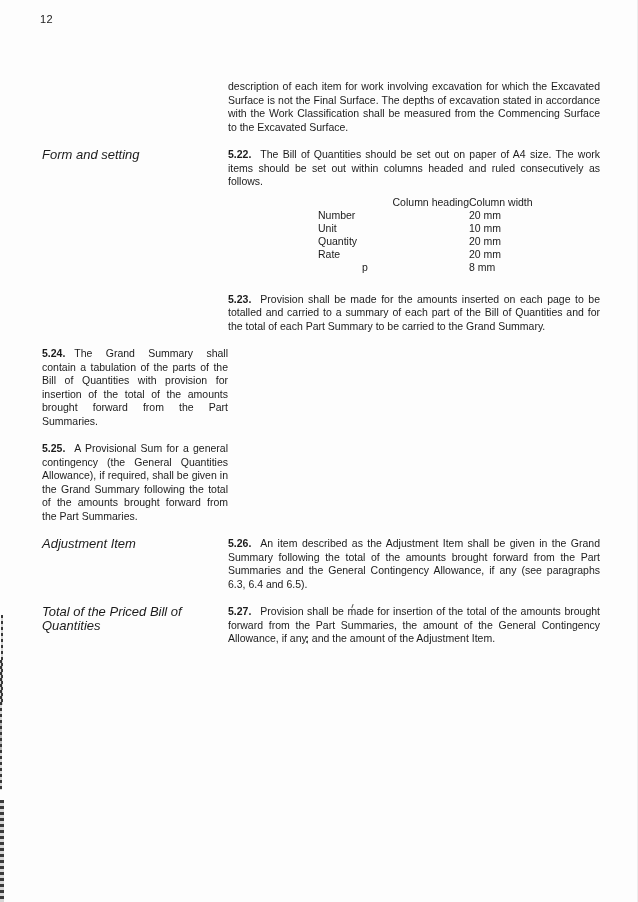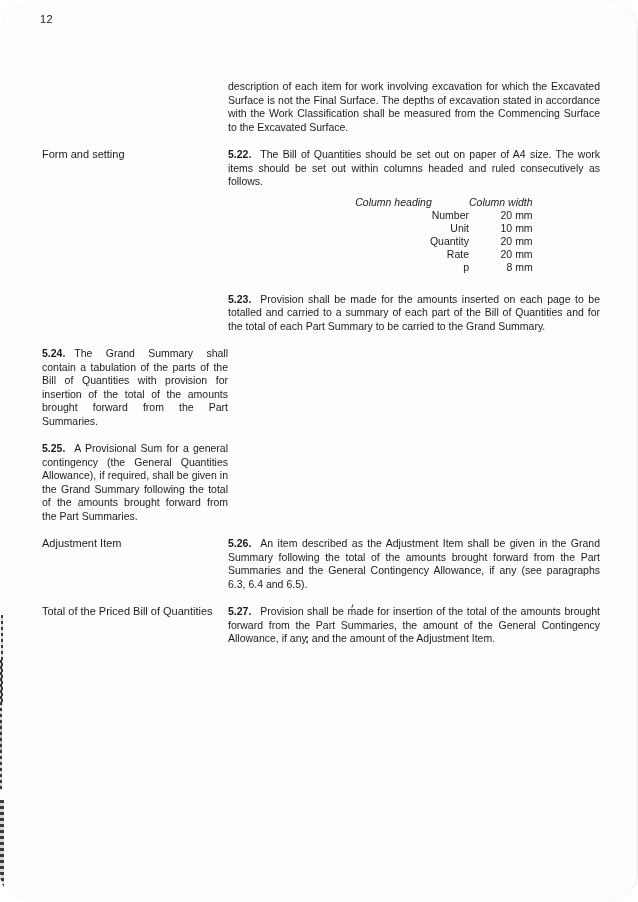--- a/index.html
+++ b/index.html
@@ -10,39 +10,39 @@
   .page {
     position: relative;
     width: 638px;
     height: 902px;
     background: #fdfdfd;
     overflow: hidden;
     font-family: "Liberation Sans", "DejaVu Sans", sans-serif;
     color: #1b1b1b;
     box-sizing: border-box;
     border-right: 1px solid #ededed;
-    border-radius: 29px;
   }
   .page-number {
     position: absolute;
     top: 13px;
     left: 40px;
     font-size: 11px;
     letter-spacing: 0.5px;
   }
   .content {
     padding: 80px 28px 0 42px;
   }
   .row {
     display: grid;
     grid-template-columns: 186px 372px;
     margin-bottom: 14px;
   }
   .label-col {
-    font-size: 11px;
+    font-style: italic;
+    font-size: 13px;
     line-height: 13.5px;
     padding-right: 10px;
   }
   .body-col {
     font-size: 10.5px;
     line-height: 13.5px;
   }
   .para {
     margin: 0;
     text-align: justify;
@@ -52,28 +52,26 @@
     padding-right: 9px;
     margin-top: 8px;
   }
   .col-table {
     border-collapse: collapse;
     margin: 7px 0 19px 90px;
     font-size: 10.5px;
     line-height: 13px;
   }
   .col-table th {
-    font-style: italic;
     font-weight: normal;
-    text-align: center;
+    text-align: right;
     padding: 0;
   }
   .col-table td {
     padding: 0;
-    text-align: right;
   }
   .col-table th:first-child,
   .col-table td:first-child {
     width: 107px;
   }
   .col-table tr.indent-row td:first-child {
     padding-left: 44px;
   }
   .stray-dash {
     width: 6px;

